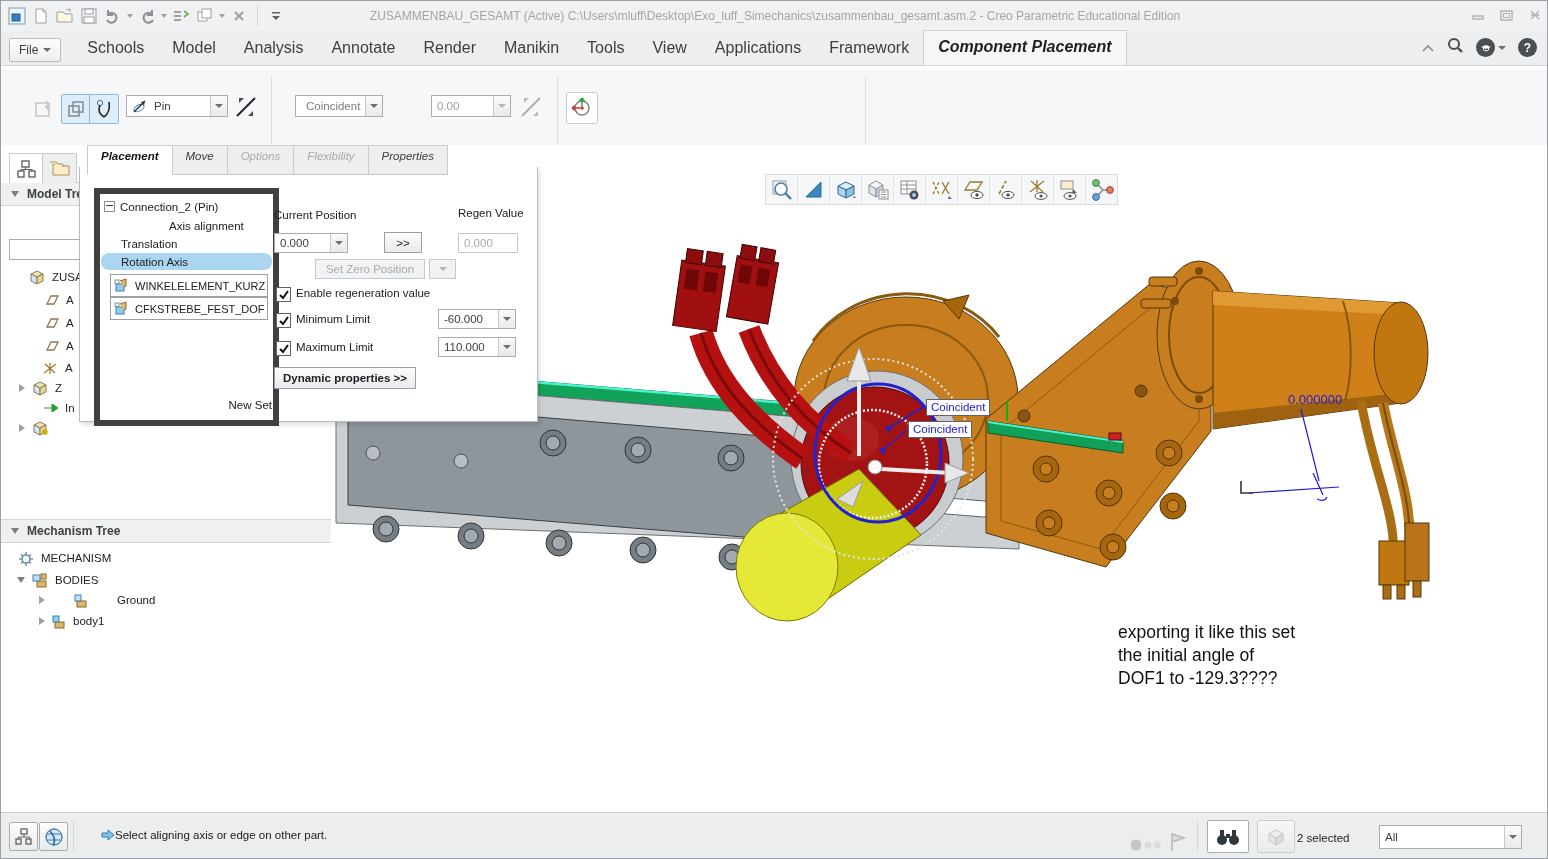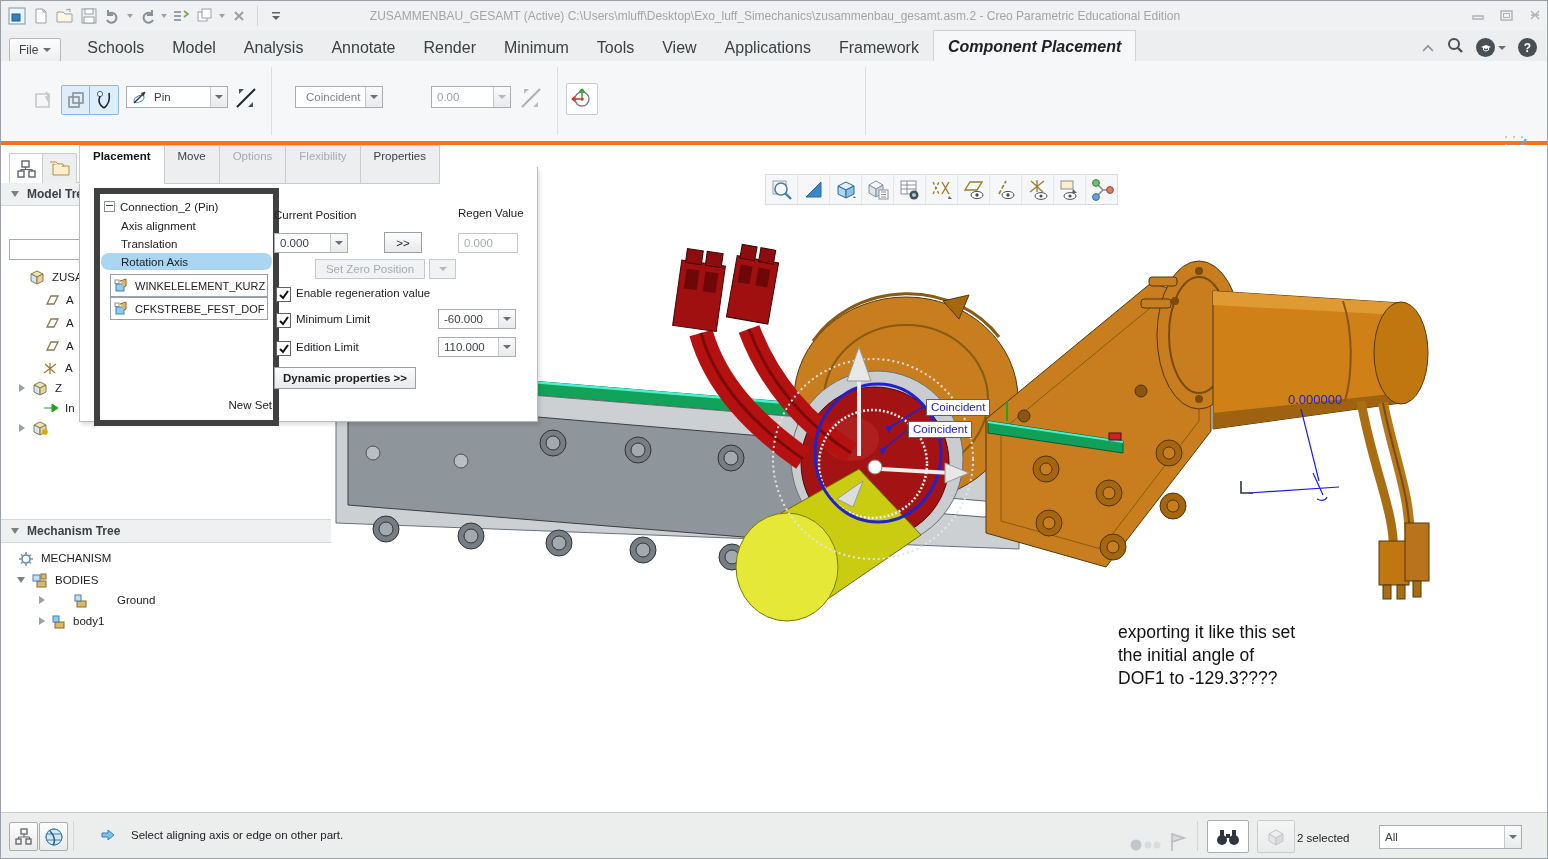--- a/index.html
+++ b/index.html
@@ -14,37 +14,37 @@
   #title-text{position:absolute;left:0;right:0;text-align:center;font-size:12px;color:#a2a5a8;pointer-events:none;}
   .winctl{position:absolute;right:8px;top:0;height:30px;display:flex;align-items:center;gap:16px;color:#b0b4b8;}
   
   #tabbar{left:0;top:30px;width:1548px;height:34px;background:#eceeef;border-bottom:1px solid #d4d6d8;display:flex;align-items:flex-end;}
   .rtab{font-size:16px;color:#3c4043;padding:7px 14px 8px 14px;}
   #file-btn{display:flex;align-items:center;gap:5px;margin:0 12px 3px 8px;padding:4px 9px;border:1px solid #b6babd;border-radius:2px;background:linear-gradient(#fdfdfd,#eceeef);font-size:12px;color:#3c4043;}
   .rtab.active{background:#f6f7f8;border:1px solid #cfd1d3;border-bottom:none;font-weight:bold;font-style:italic;color:#202124;padding-bottom:9px;}
   #tabbar-right{position:absolute;right:10px;top:36px;display:flex;align-items:center;gap:12px;}
   .dark-circle{width:19px;height:19px;border-radius:50%;background:#4a4f54;color:#fff;display:flex;align-items:center;justify-content:center;font-size:12px;font-weight:bold;}
   
-  #ribbon{left:0;top:60px;width:1548px;height:80px;background:#f6f7f8;border-bottom:6px solid #f97316;}
+  #ribbon{left:0;top:69px;width:1548px;height:80px;background:#f6f7f8;border-bottom:6px solid #f97316;}
   .vsep{position:absolute;top:6px;bottom:6px;width:1px;background:#dcdee0;}
   .tool-toggle{position:absolute;width:28px;height:28px;border:1px solid transparent;display:flex;align-items:center;justify-content:center;}
   .tool-toggle.pressed{background:#ddeefa;border:1px solid #8db8d8;border-radius:2px;}
   .combo{position:absolute;display:flex;align-items:center;border:1px solid #a9adb1;background:#fff;height:22px;box-sizing:border-box;font-size:11.5px;color:#3c4043;}
   .combo .val{flex:1;padding:0 5px;white-space:nowrap;overflow:hidden;display:flex;align-items:center;gap:5px;}
   .combo .caretbox{width:16px;align-self:stretch;border-left:1px solid #c6c9cc;background:linear-gradient(#fafbfb,#e8eaeb);display:flex;align-items:center;justify-content:center;}
   .caret-down{width:0;height:0;border-left:4px solid transparent;border-right:4px solid transparent;border-top:4.5px solid #6a6f73;}
   .combo.disabled .val{color:#9aa0a6;}
   .combo.disabled .caretbox .caret-down{border-top-color:#b4b8bb;}
   #status-text{position:absolute;left:604px;top:96px;font-size:11.5px;color:#202124;}
   .page-ic{position:absolute;width:22px;height:22px;display:flex;align-items:center;justify-content:center;}
   .page-ic.pressed{border:1px solid #9fb9cc;background:#eef6fc;border-radius:2px;}
   #ok-btn{position:absolute;left:893px;top:88px;width:28px;height:28px;background:#cfe9fa;border:1px solid #79b2d9;border-radius:3px;display:flex;align-items:center;justify-content:center;}
   #datum-group{position:absolute;right:8px;top:72px;width:50px;text-align:center;font-size:11px;color:#3c4043;}
   
-  #dash-tabs{left:78px;top:144px;height:39px;display:flex;z-index:12;}
+  #dash-tabs{left:86px;top:144px;height:30px;display:flex;z-index:12;font-style:italic;}
   .dtab{font-size:11.5px;color:#3c4043;padding:4px 13px 5px;border:1px solid #c9cbcd;border-left:none;background:#eceeef;}
   .dtab:first-child{border-left:1px solid #c9cbcd;}
   .dtab.active{background:#fff;font-weight:bold;border-bottom:1px solid #fff;color:#111;}
   .dtab.disabled{color:#a6abaf;}
   
   #dialog{left:78px;top:166px;width:457px;height:254px;background:#fff;border:1px solid #b9bcbe;border-top:none;z-index:10;box-shadow:2px 3px 4px rgba(0,0,0,0.12);}
   #conn-box{position:absolute;left:14px;top:21px;width:173px;height:226px;border:6px solid #404040;background:#fff;}
   .trow{position:absolute;left:1px;right:1px;height:17px;font-size:11.5px;color:#202124;display:flex;align-items:center;}
   .trow .indent{width:20px;flex:none;}
   .trow.sel{background:#abd6f2;border-radius:8px;}
@@ -67,21 +67,21 @@
   
   #viewport{left:331px;top:144px;width:1217px;height:667px;background:#fff;}
   #gtoolbar{position:absolute;left:433px;top:29px;display:flex;border:1px solid #d9dbdd;background:#f6f7f8;}
   .gbtn{width:31px;height:29px;display:flex;align-items:center;justify-content:center;border-right:1px solid #e3e5e7;}
   .coin-label{position:absolute;background:#fff;border:1px solid #5f6368;color:#1a1acc;font-size:11.5px;padding:0 4px;line-height:15px;z-index:5;}
   #note{position:absolute;left:786px;top:476px;font-size:17.5px;color:#111;line-height:23px;z-index:4;}
   #dim-label{position:absolute;left:956px;top:247px;color:#1a1ae0;font-size:13px;z-index:4;}
   
   #statusbar{left:0;top:811px;width:1548px;height:48px;background:#eceded;border-top:1px solid #c9cbcd;box-sizing:border-box;}
   .sbtn{position:absolute;top:9px;width:27px;height:27px;border:1px solid #aaadaf;background:linear-gradient(#fdfdfd,#e9eaeb);display:flex;align-items:center;justify-content:center;border-radius:2px;}
-  #sb-msg{position:absolute;left:100px;top:16px;font-size:11.5px;color:#202124;display:flex;align-items:center;gap:16px;}
+  #sb-msg{position:absolute;left:100px;top:16px;font-size:11.5px;color:#202124;display:flex;align-items:center;gap:0;}
   #sel-count{position:absolute;left:1296px;top:19px;font-size:11.5px;color:#202124;}
   #filter-combo{left:1378px;top:12px;width:143px;height:24px;}
   .gray-ic{color:#c3c6c9;}
 </style>
 </head>
 <body>
 
 <div id="app" class="nosel">
 
   <div id="titlebar" class="abs">
@@ -171,21 +171,21 @@
   <div id="tabbar" class="abs">
     <div id="file-btn">
         <span>File</span>
         <span class="caret-down"></span>
       </div>
     <div class="rtab">Schools</div>
     <div class="rtab">Model</div>
     <div class="rtab">Analysis</div>
     <div class="rtab">Annotate</div>
     <div class="rtab">Render</div>
-    <div class="rtab">Minimum</div>
+    <div class="rtab">Manikin</div>
     <div class="rtab">Tools</div>
     <div class="rtab">View</div>
     <div class="rtab">Applications</div>
     <div class="rtab">Framework</div>
     <div class="rtab active">Component Placement</div>
   </div>
   <div id="tabbar-right" class="abs">
     <span><svg width="14" height="10">
           <path d="M2 8 L7 3 L12 8" fill="none" stroke="#8a9096" stroke-width="1.6"></path>
         </svg></span>
@@ -714,21 +714,21 @@
       <div>DOF1 to -129.3????</div>
     </div>
   </div>
 
   <div id="dialog" class="abs">
     <div id="conn-box">
       <div class="trow" style="top:4px;">
         <span class="minusbox"></span>
         <span>Connection_2 (Pin)</span>
       </div>
-      <div class="trow" style="top:23px;">
+      <div class="trow" style="top:23px;margin-left:48px;">
         <span class="indent"></span>
           <span>Axis alignment</span>
       </div>
       <div class="trow" style="top:41px;">
         <span class="indent"></span>
           <span>Translation</span>
       </div>
       <div class="trow sel" style="top:59px;">
         <span class="indent"></span>
           <span>Rotation Axis</span>
@@ -788,21 +788,21 @@
       <span class="caretbox">
           <span class="caret-down"></span>
         </span>
     </div>
 
     <span class="chk" style="left:196px;top:174px;">
         <svg width="12" height="12">
           <path d="M2 6 L5 9 L10 2" fill="none" stroke="#111" stroke-width="2"></path>
         </svg>
       </span>
-    <span class="lbl" style="left:216px;top:174px;">Edition Limit</span>
+    <span class="lbl" style="left:216px;top:174px;">Maximum Limit</span>
     <div class="combo" style="left:358px;top:170px;width:78px;height:20px;">
       <span class="val">110.000</span>
       <span class="caretbox">
           <span class="caret-down"></span>
         </span>
     </div>
 
     <div class="pbtn" style="left:194px;top:200px;width:142px;height:22px;font-weight:bold;">Dynamic properties &gt;&gt;</div>
   </div>
 

